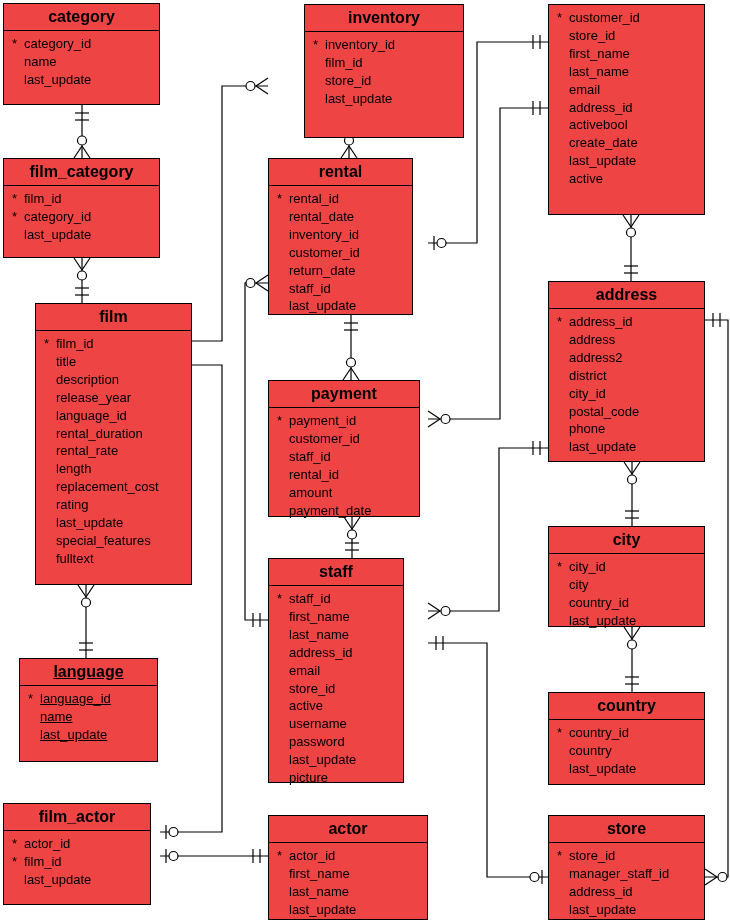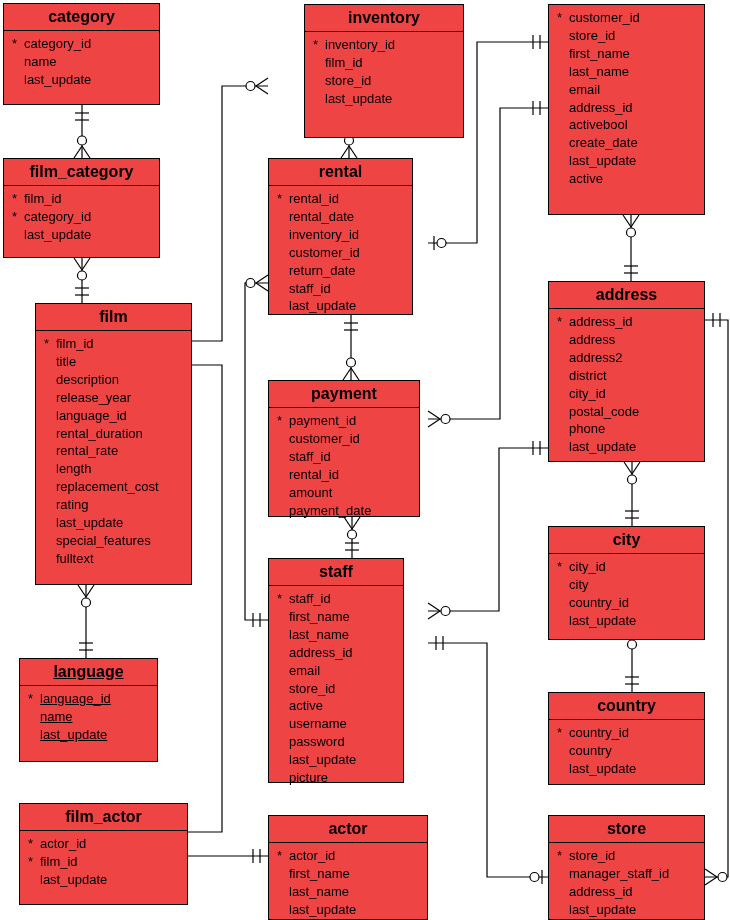--- a/index.html
+++ b/index.html
@@ -205,21 +205,21 @@
       </div>
     </div>
     <div class="tbl" style="left: 19px; top: 658px; width: 139px; height: 104px; text-decoration: underline;">
       <div class="tbl-title">language</div>
       <div class="tbl-body">
         <div class="frow"><span class="pk">*</span><span>language_id</span></div>
         <div class="frow"><span class="pk"></span><span>name</span></div>
         <div class="frow"><span class="pk"></span><span>last_update</span></div>
       </div>
     </div>
-    <div class="tbl" style="left: 3px; top: 803px; width: 169px; height: 102px; margin-left: 16px;">
+    <div class="tbl" style="left: 3px; top: 803px; width: 148px; height: 102px;">
       <div class="tbl-title">film_actor</div>
       <div class="tbl-body">
         <div class="frow"><span class="pk">*</span><span>actor_id</span></div>
         <div class="frow"><span class="pk">*</span><span>film_id</span></div>
         <div class="frow"><span class="pk"></span><span>last_update</span></div>
       </div>
     </div>
     <div class="tbl" style="left: 268px; top: 4px; width: 160px; height: 134px; margin-left: 36px;">
       <div class="tbl-title">inventory</div>
       <div class="tbl-body">
@@ -297,21 +297,21 @@
         <div class="frow"><span class="pk">*</span><span>address_id</span></div>
         <div class="frow"><span class="pk"></span><span>address</span></div>
         <div class="frow"><span class="pk"></span><span>address2</span></div>
         <div class="frow"><span class="pk"></span><span>district</span></div>
         <div class="frow"><span class="pk"></span><span>city_id</span></div>
         <div class="frow"><span class="pk"></span><span>postal_code</span></div>
         <div class="frow"><span class="pk"></span><span>phone</span></div>
         <div class="frow"><span class="pk"></span><span>last_update</span></div>
       </div>
     </div>
-    <div class="tbl" style="left: 548px; top: 526px; width: 157px; height: 114px;">
+    <div class="tbl" style="left: 548px; top: 526px; width: 157px; height: 101px;">
       <div class="tbl-title">city</div>
       <div class="tbl-body">
         <div class="frow"><span class="pk">*</span><span>city_id</span></div>
         <div class="frow"><span class="pk"></span><span>city</span></div>
         <div class="frow"><span class="pk"></span><span>country_id</span></div>
         <div class="frow"><span class="pk"></span><span>last_update</span></div>
       </div>
     </div>
     <div class="tbl" style="left: 548px; top: 692px; width: 157px; height: 93px;">
       <div class="tbl-title">country</div>

